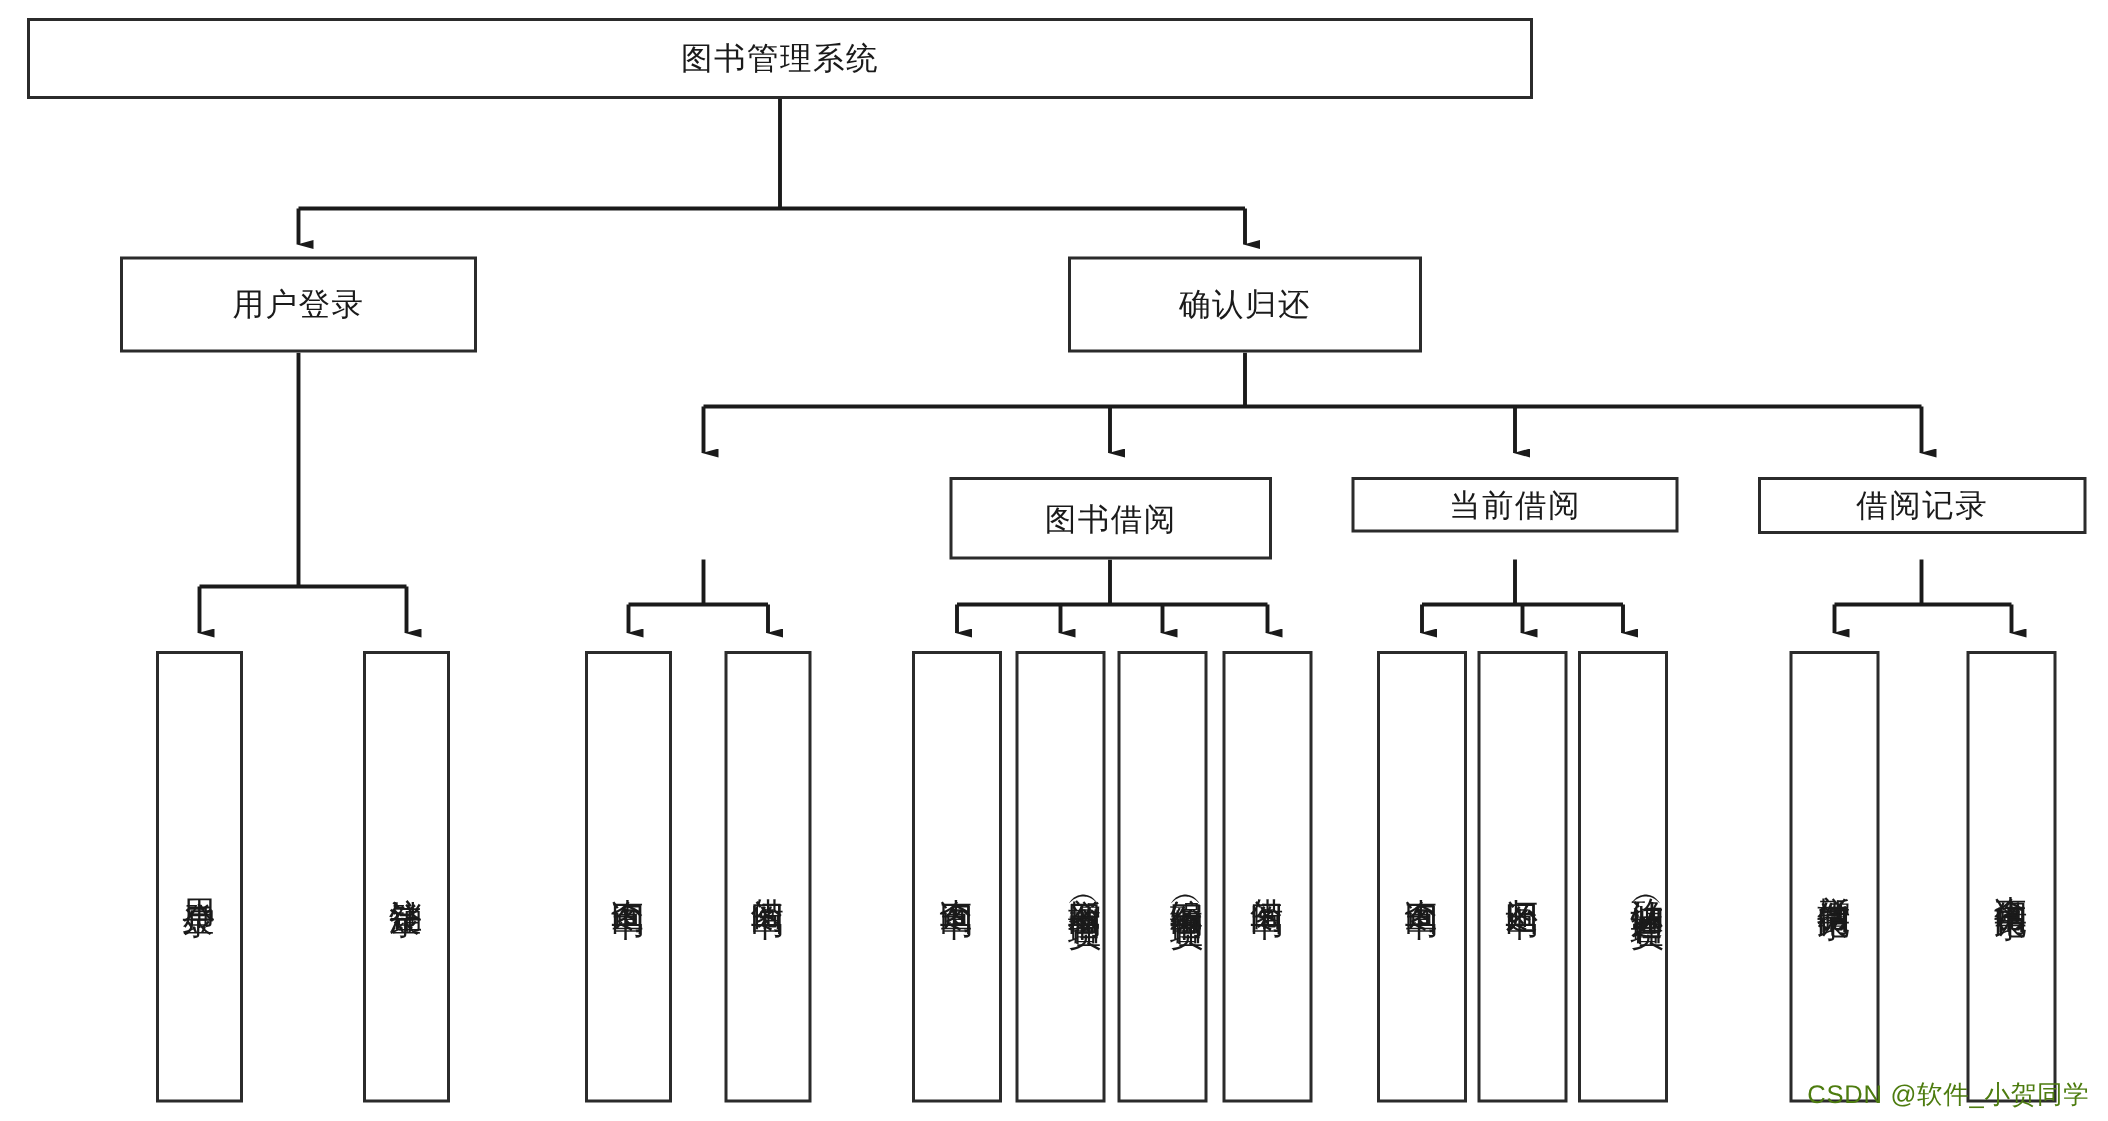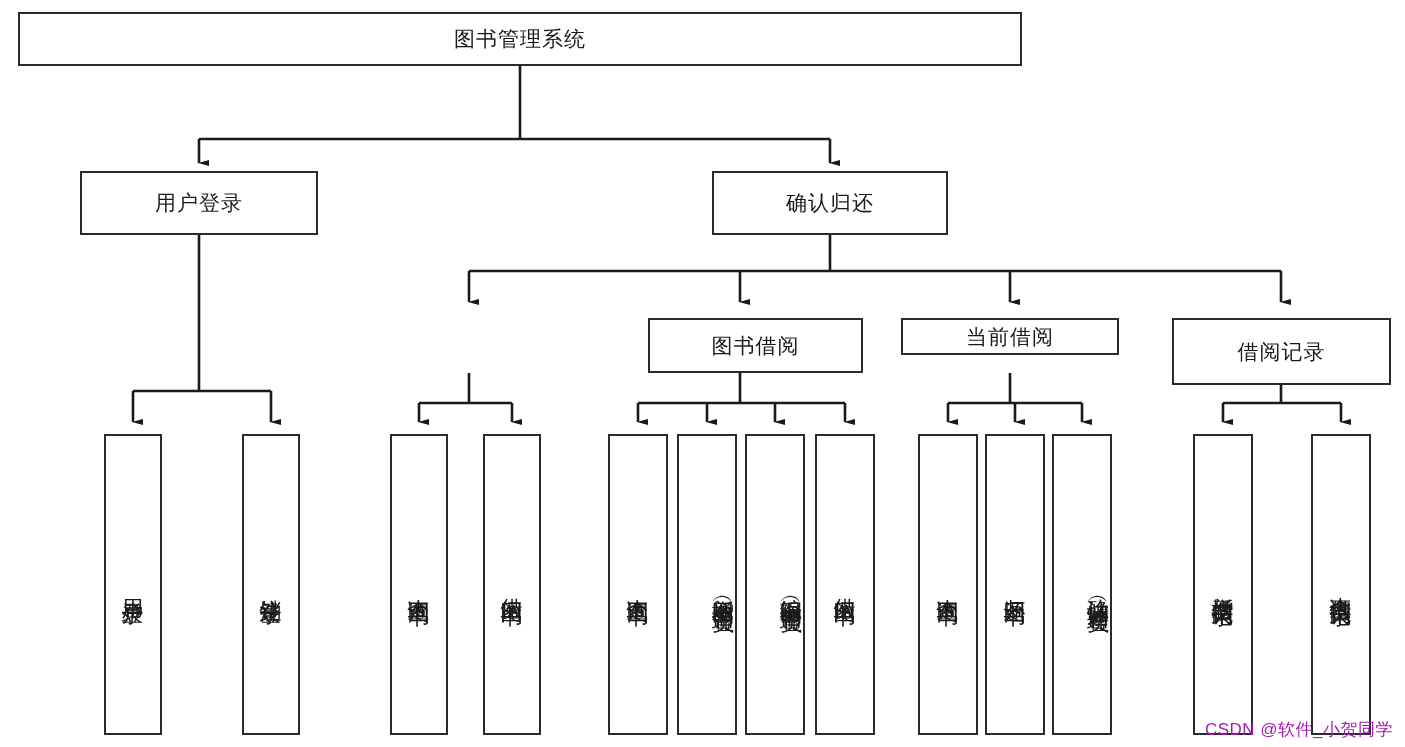--- a/index.html
+++ b/index.html
@@ -51,21 +51,21 @@
     display:block;
   }
   svg.links{
     position:absolute;left:0;top:0;width:1405px;height:747px;
     pointer-events:none;
   }
   .watermark{
     position:absolute;
     right:12px;bottom:6px;
     font-size:17px;
-    color:#a21caf;
+    color:#4d7c0f;
     letter-spacing:0.5px;
     white-space:nowrap;
     user-select:none;
   }
 </style>
 </head>
 <body>
 
 <div id="diagram">
 
@@ -123,27 +123,27 @@
     <span class="label">图书管理系统</span>
   </div>
 
   <div class="node h" style="left:80px;top:171px;width:238px;height:64px;">
     <span class="label">用户登录</span>
   </div>
   <div class="node h" style="left:712px;top:171px;width:236px;height:64px;">
     <span class="label">确认归还</span>
   </div>
 
-  <div class="node h" style="left:648px;top:318px;width:215px;height:55px;">
+  <div class="node h" style="left:633px;top:318px;width:215px;height:55px;">
     <span class="label">图书借阅</span>
   </div>
   <div class="node h" style="left:901px;top:318px;width:218px;height:37px;text-align:right;">
     <span class="label">当前借阅</span>
   </div>
-  <div class="node h" style="left:1172px;top:318px;width:219px;height:67px;">
+  <div class="node h" style="left:1172px;top:318px;width:219px;height:38px;">
     <span class="label">借阅记录</span>
   </div>
 
   <div class="node v mid" style="left:104px;top:434px;width:58px;height:301px;">
     <span class="label">用户登录</span>
   </div>
   <div class="node v mid" style="left:242px;top:434px;width:58px;height:301px;">
     <span class="label">注销登录</span>
   </div>
 

